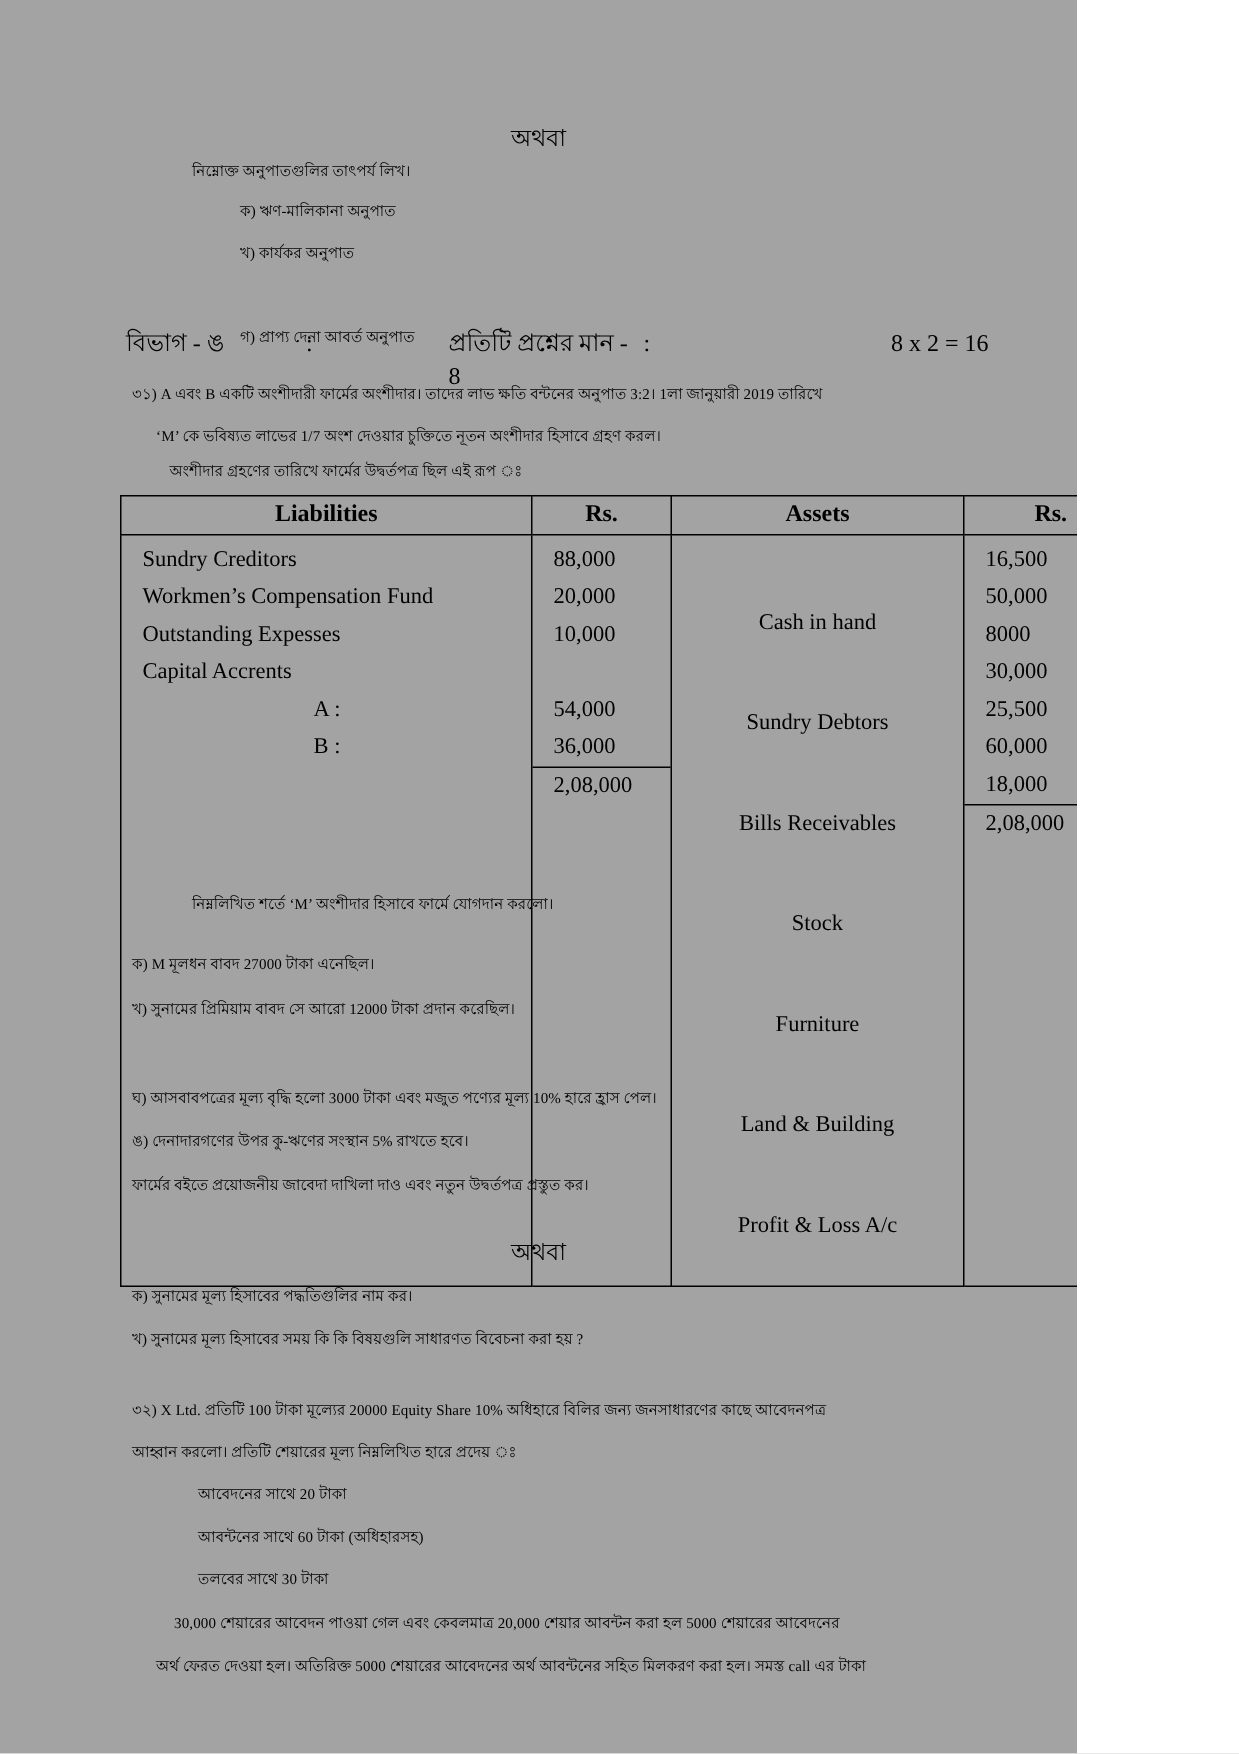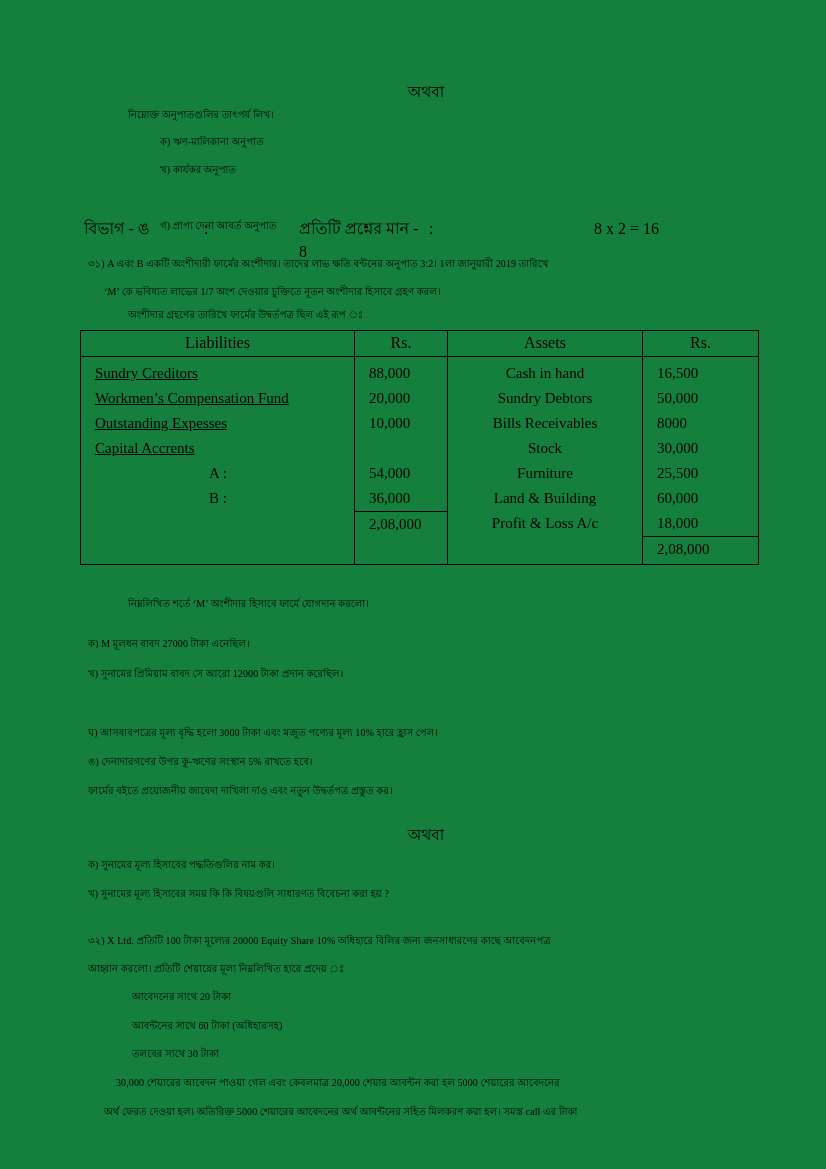--- a/index.html
+++ b/index.html
@@ -7,26 +7,25 @@
     margin: 0;
     padding: 0;
     background: #ffffff;
   }
   body {
     font-family: "Liberation Serif", "DejaVu Serif", serif;
     color: #000000;
   }
   .page {
     position: relative;
-    width: 826px;
+    width: 718px;
     height: 1169px;
-    background: #15803d;
+    background: #a3a3a3;
     overflow: hidden;
     box-sizing: border-box;
-    padding-left: 13px;
   }
 
   
   .ln {
     position: absolute;
     white-space: nowrap;
     font-size: 10px;
     line-height: 1.1;
     letter-spacing: 0.1px;
   }
@@ -67,40 +66,40 @@
     table-layout: fixed;
     font-size: 15px;
   }
   .bs-table td, .bs-table th {
     border: 1px solid #000000;
     padding: 0;
     vertical-align: top;
   }
   .bs-table th {
     text-align: center;
-    font-weight: normal;
+    font-weight: bold;
     font-size: 16px;
     padding: 3px 6px 4px 6px;
     border-bottom: 1.6px solid #000;
   }
   .col-libname { width: 261px; }
   .col-librs   { width: 80px;  }
   .col-assname { width: 182px; }
   .col-assrs   { width: 103px; }
 
   .cellbox { padding: 4px 0 2px 0; }
   .row-line {
     height: 25px;
     line-height: 25px;
     white-space: nowrap;
     overflow: visible;
   }
-  .pl-left  { padding-left: 14px; text-decoration: underline; }
+  .pl-left  { padding-left: 14px; }
   .pl-rs    { padding-left: 14px; }
-  .ta-c     { text-align: center; }
+  .ta-c     { text-align: center; margin-top: 42px; }
   .blank    { visibility: hidden; }
 
   .sub-ind { padding-left: 128px; }
 
   .totalrule {
     border-top: 1.4px solid #000;
   }
 </style>
 </head>
 <body>
@@ -118,21 +117,21 @@
   <div class="section-bar">
     <span class="sb-div bn">বিভাগ - ঙ</span>
     <span class="sb-colon1">:</span>
     <span class="sb-marks bn">প্রতিটি প্রশ্নের মান - 8</span>
     <span class="sb-colon2">:</span>
     <span class="sb-total">8 x 2 = 16</span>
   </div>
 
   <div class="ln bn" style="left:88px;  top:258px;">৩১) A এবং B একটি অংশীদারী ফার্মের অংশীদার। তাদের লাভ ক্ষতি বন্টনের অনুপাত 3:2। 1লা জানুয়ারী 2019 তারিখে</div>
   <div class="ln bn" style="left:104px; top:286px;">‘M’ কে ভবিষ্যত লাভের 1/7 অংশ দেওয়ার চুক্তিতে নূতন অংশীদার হিসাবে গ্রহণ করল।</div>
-  <div class="ln bn" style="left:128px; top:309px;">অংশীদার গ্রহণের তারিখে ফার্মের উদ্বর্তপত্র ছিল এই রূপ ঃ</div>
+  <div class="ln bn" style="left:113px; top:309px;">অংশীদার গ্রহণের তারিখে ফার্মের উদ্বর্তপত্র ছিল এই রূপ ঃ</div>
 
   <table class="bs-table">
     <thead>
       <tr>
         <th class="col-libname">Liabilities</th>
         <th class="col-librs">Rs.</th>
         <th class="col-assname">Assets</th>
         <th class="col-assrs">Rs.</th>
       </tr>
     </thead>

